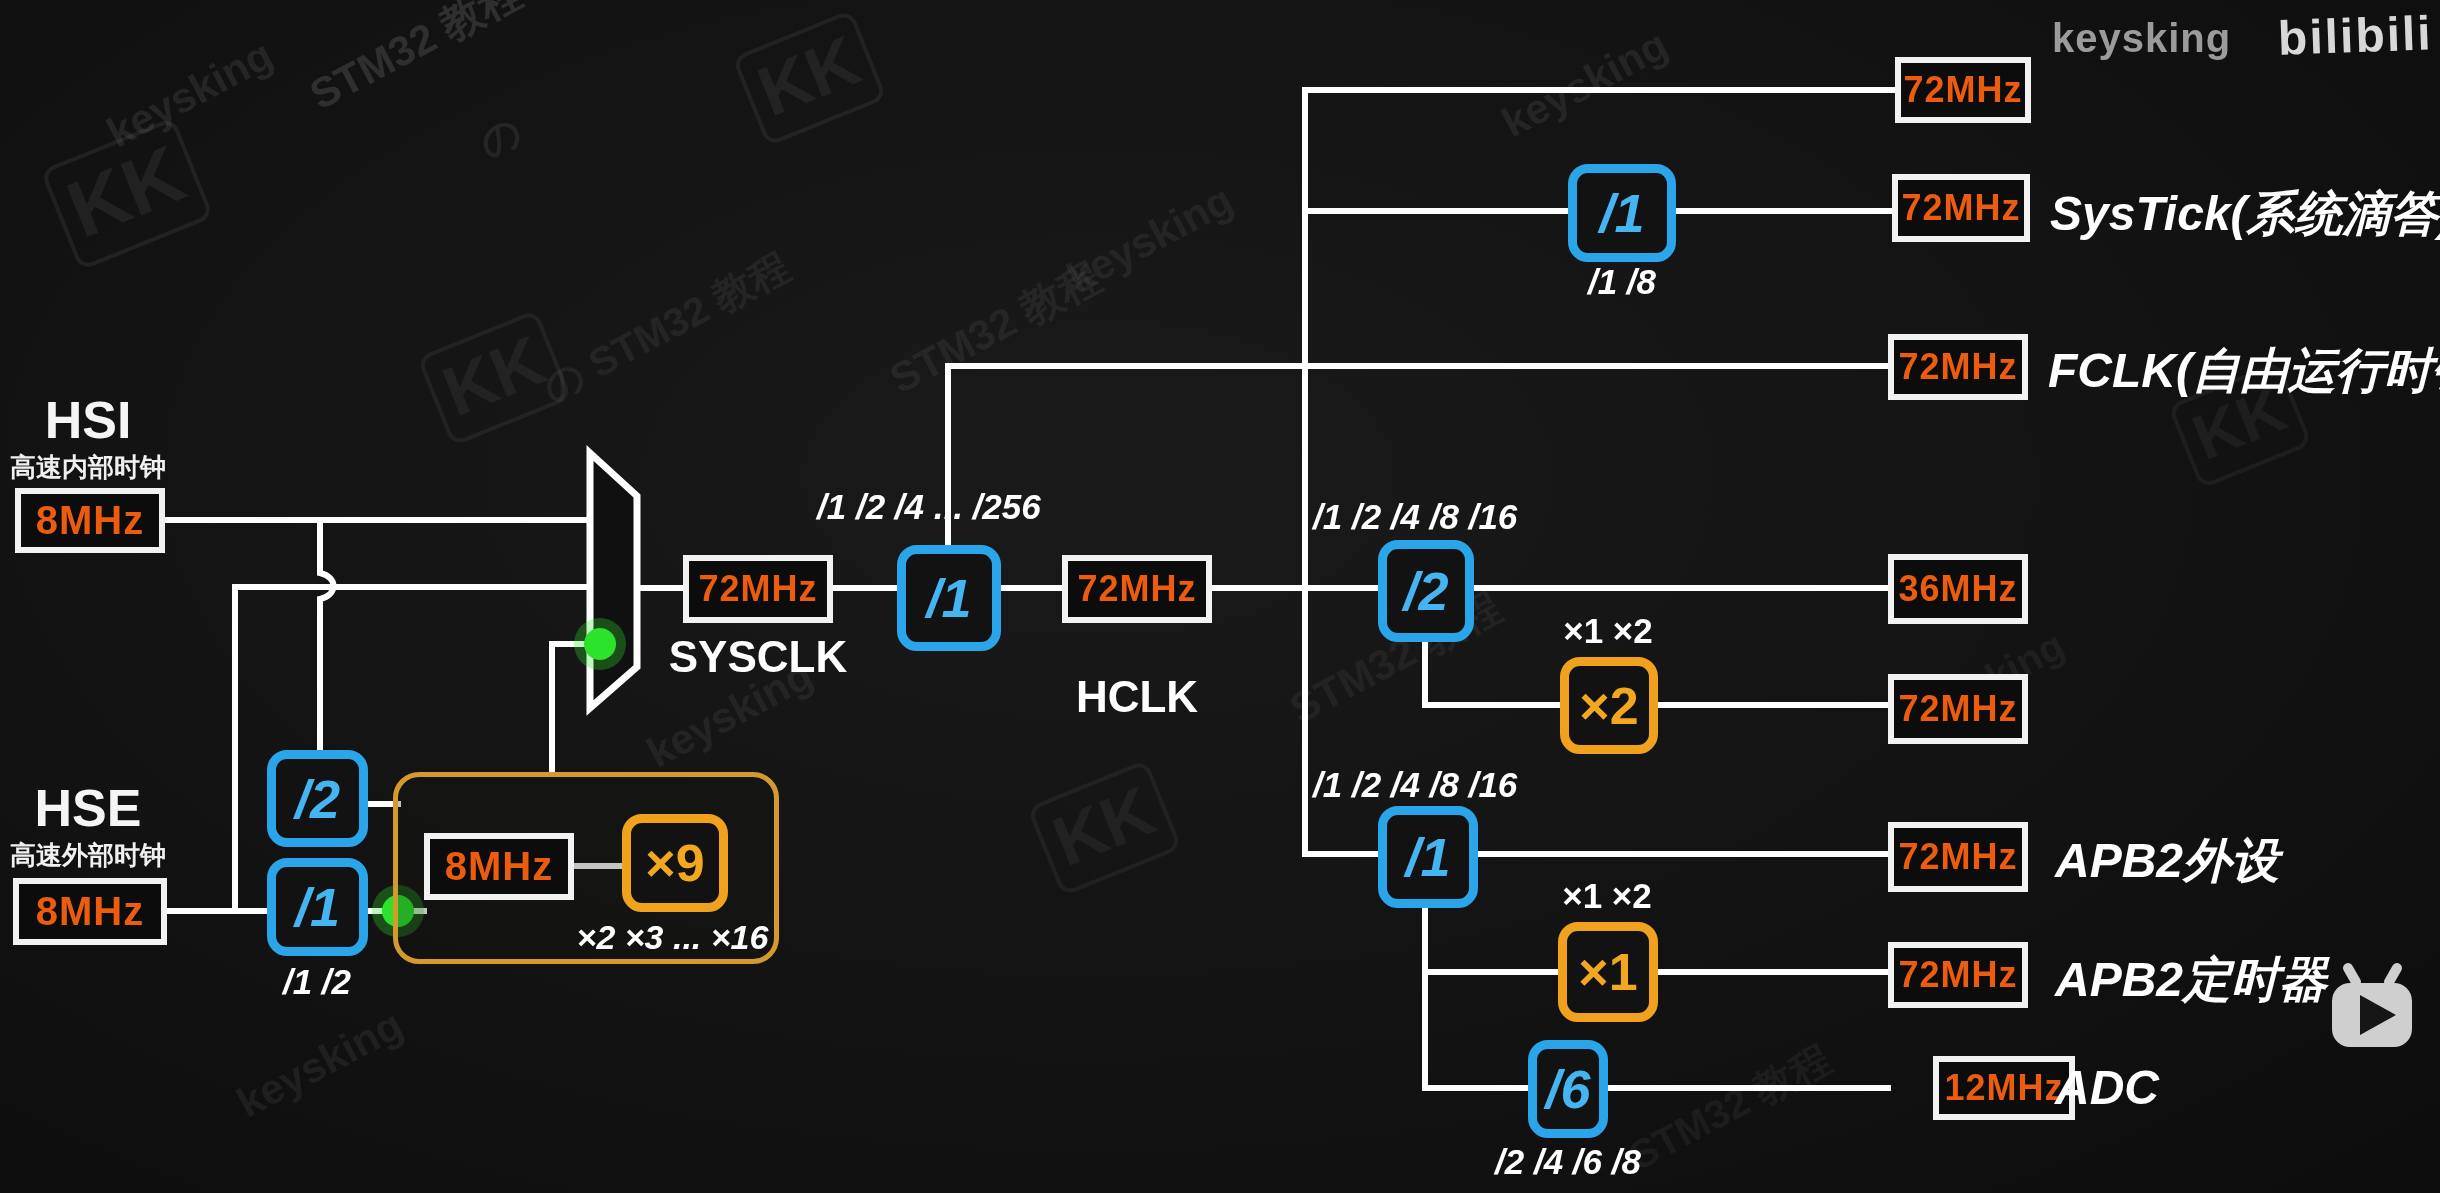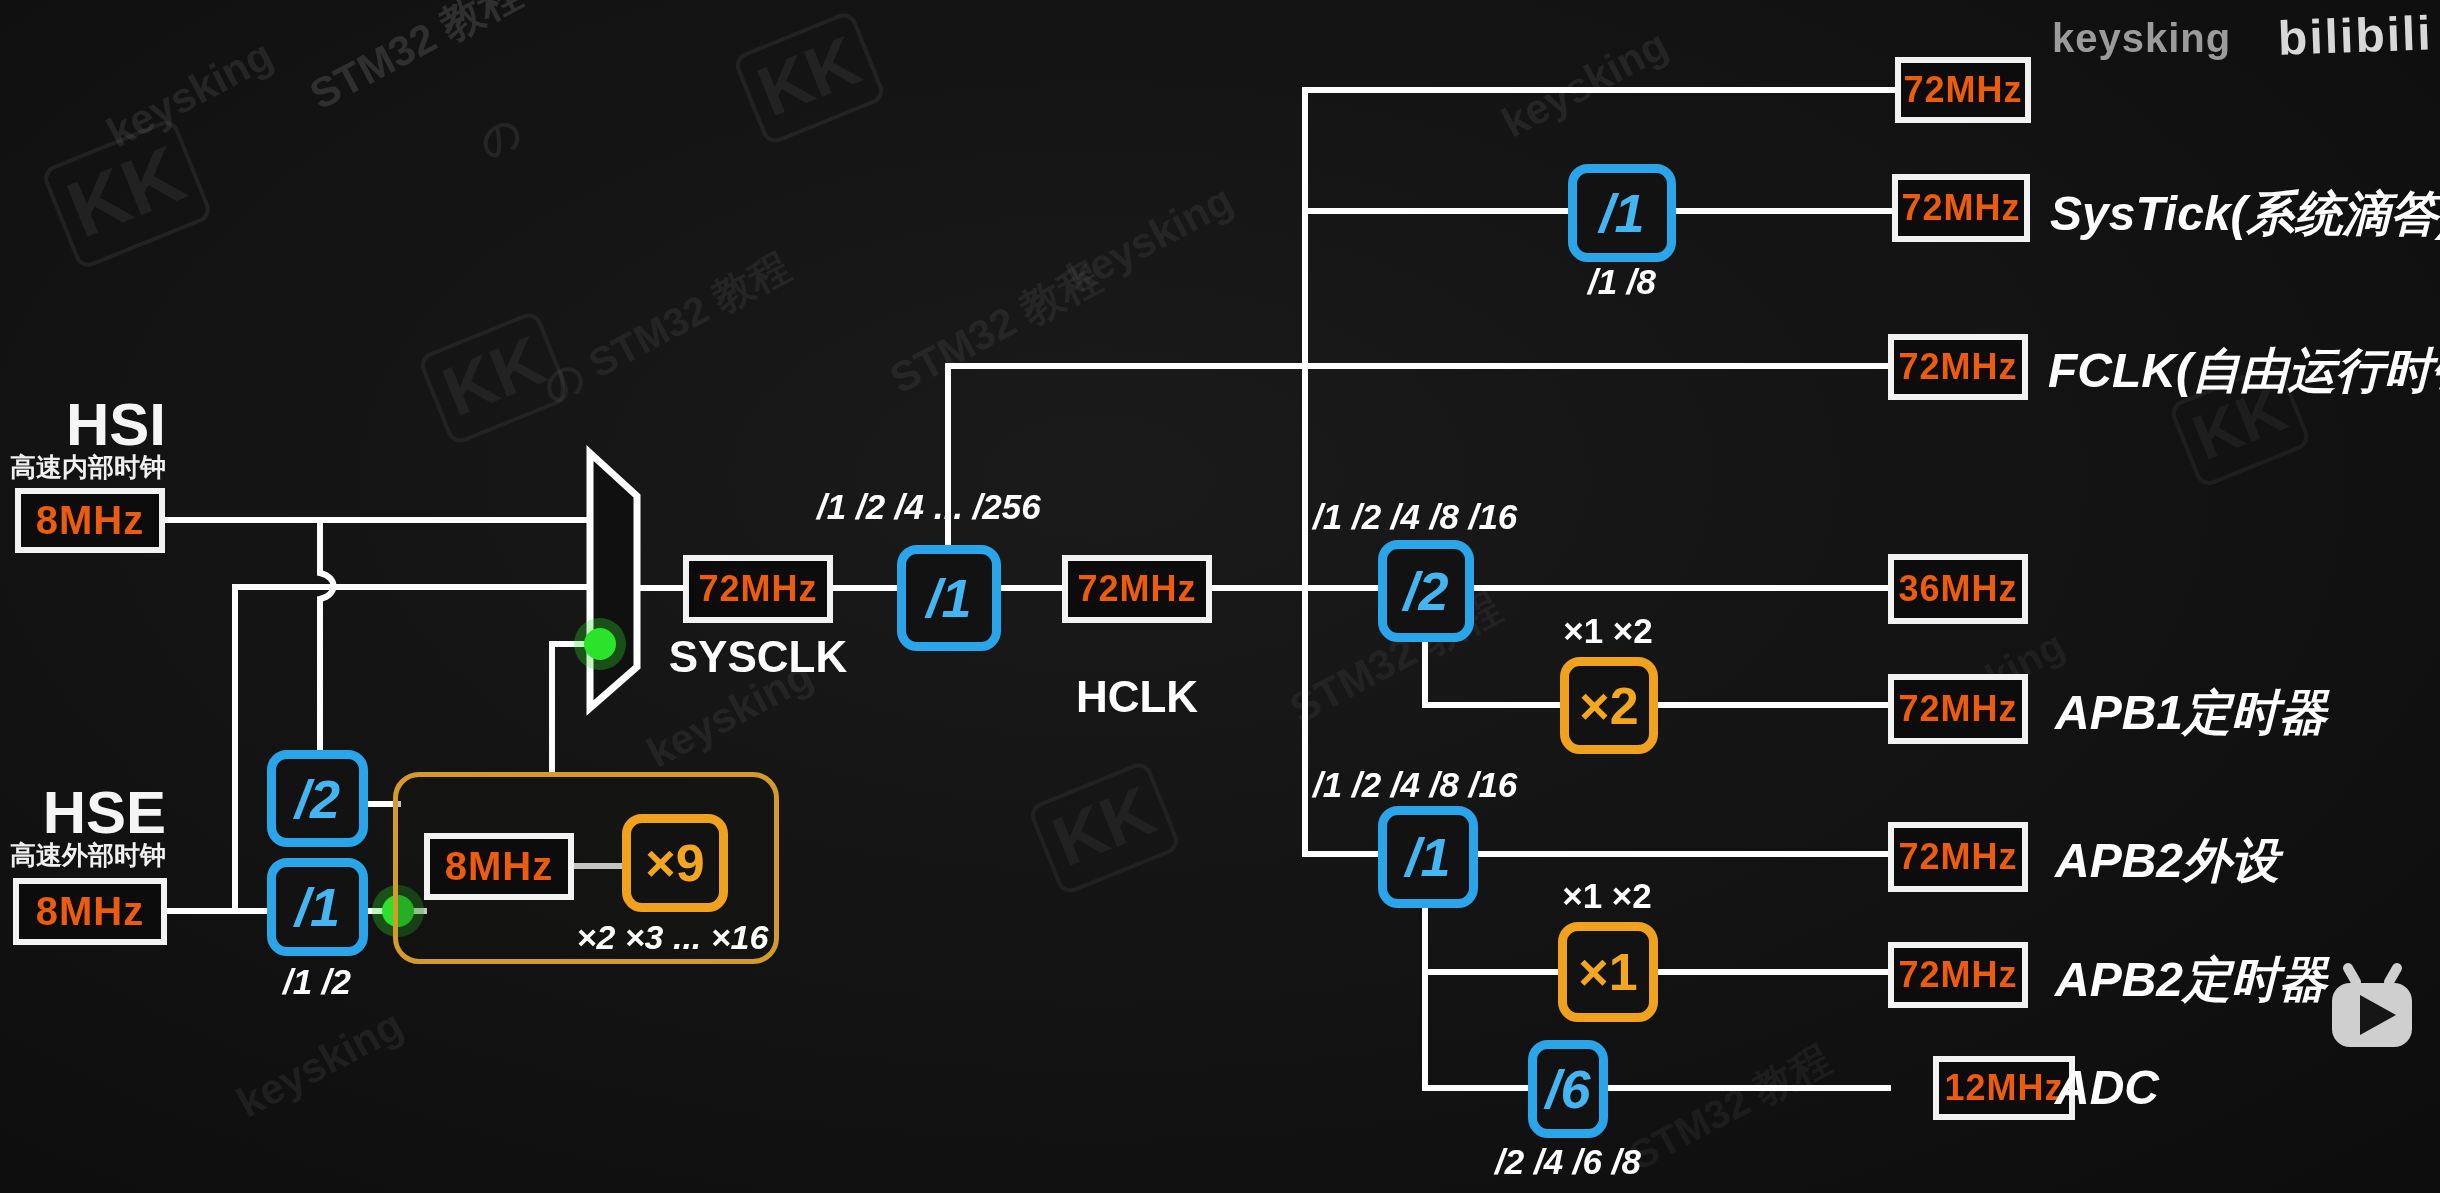--- a/index.html
+++ b/index.html
@@ -19,21 +19,21 @@
         color:#45b5f2;font-weight:bold;font-style:italic;font-size:54px;}
   
   .mbox{position:absolute;border:9px solid #f0a11e;background:#121212;border-radius:20px;
         display:flex;align-items:center;justify-content:center;
         color:#f2a71f;font-weight:bold;font-size:52px;}
   
   .opts{position:absolute;color:#fff;font-weight:bold;font-style:italic;font-size:35px;white-space:nowrap;}
   .ctr{text-align:center;}
   
   .nodename{position:absolute;color:#fff;font-weight:bold;font-size:44px;text-align:center;white-space:nowrap;}
-  .srctitle{position:absolute;color:#f5f5f5;font-weight:bold;font-size:60px;text-align:right;white-space:nowrap;}
+  .srctitle{position:absolute;color:#f5f5f5;font-weight:bold;font-size:52px;text-align:center;white-space:nowrap;}
   .srcsub{position:absolute;color:#f0f0f0;font-weight:bold;font-size:26px;text-align:center;white-space:nowrap;}
   
   .outlabel{position:absolute;color:#fff;font-weight:bold;font-style:italic;font-size:48px;white-space:nowrap;}
   
   .pllbox{position:absolute;border:5px solid #d49a2e;border-radius:26px;background:rgba(20,18,12,0.25);}
   .pllname{position:absolute;color:#f0a11e;font-weight:bold;font-style:italic;font-size:40px;white-space:nowrap;text-align:center;}
   
   .brand1{position:absolute;color:#9b9b9b;font-weight:bold;font-size:40px;letter-spacing:1px;}
   .brand2{position:absolute;color:#d8d8d8;font-weight:bold;font-size:48px;letter-spacing:2px;transform:rotate(-2deg);}
   svg{position:absolute;left:0;top:0;}
@@ -152,21 +152,20 @@
 
   <div class="freq" style="left:1892px;top:174px;width:126px;height:56px;">72MHz</div>
   <div class="outlabel" style="left:2050px;top:182px;">SysTick(系统滴答)</div>
 
   <div class="freq" style="left:1888px;top:334px;width:128px;height:54px;">72MHz</div>
   <div class="outlabel" style="left:2048px;top:339px;">FCLK(自由运行时钟)</div>
 
   <div class="freq" style="left:1888px;top:554px;width:128px;height:58px;">36MHz</div>
 
   <div class="freq" style="left:1888px;top:674px;width:128px;height:58px;">72MHz</div>
-  <div class="outlabel" style="left:2055px;top:681px;">APB1定时器</div>
 
   <div class="freq" style="left:1888px;top:822px;width:128px;height:58px;">72MHz</div>
   <div class="outlabel" style="left:2055px;top:829px;">APB2外设</div>
 
   <div class="freq" style="left:1888px;top:942px;width:128px;height:54px;">72MHz</div>
   <div class="outlabel" style="left:2055px;top:948px;">APB2定时器</div>
 
   <div class="freq" style="left:1888px;top:1056px;width:130px;height:52px;margin-left:45px;">12MHz</div>
   <div class="outlabel" style="left:2055px;top:1060px;">ADC</div>
 

